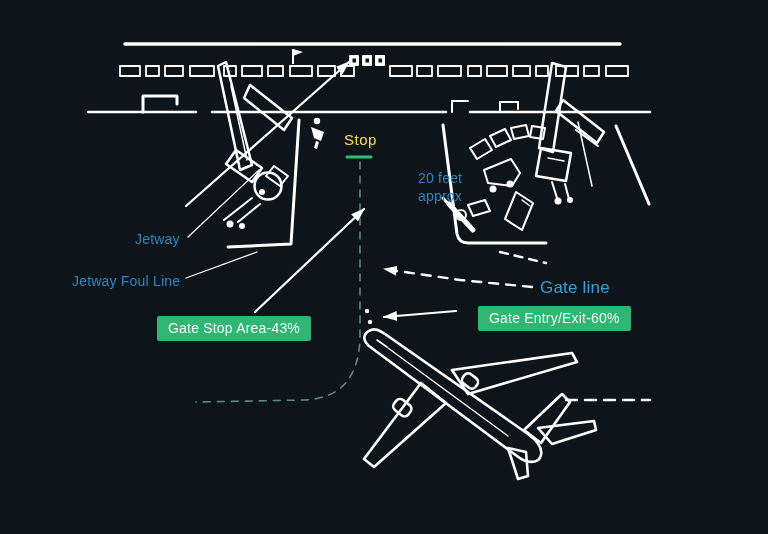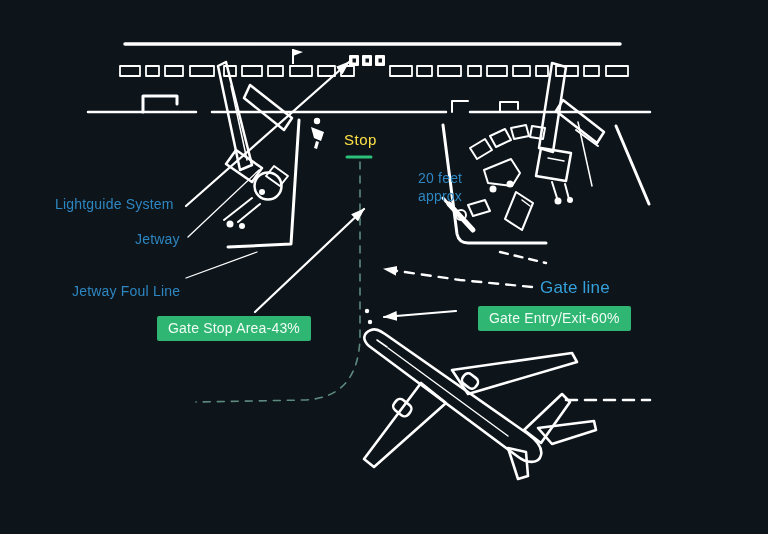--- a/index.html
+++ b/index.html
@@ -137,25 +137,24 @@
 
     <g stroke="#ffffff" fill="none" stroke-linecap="round">
       <path d="M186 206 L349 62" stroke-width="2.2" marker-end="url(#ah)"></path>
       <path d="M255 312 L364 209" stroke-width="2.2" marker-end="url(#ah)"></path>
       <path d="M456 311 L384 317" stroke-width="2.2" marker-end="url(#ah)"></path>
       <path d="M188 237 L259 170" stroke-width="1.3"></path>
       <path d="M186 278 L257 252" stroke-width="1.3"></path>
     </g>
   </svg>
 
-  <div class="lbl" style="left:55px;top:196px;">Lightguide System</div>
 
   <div class="lbl" style="left:135px;top:231px;">Jetway</div>
 
-  <div class="lbl" style="left:72px;top:273px;margin-top:10px;">Jetway Foul Line</div>
+  <div class="lbl" style="left:72px;top:273px;">Jetway Foul Line</div>
 
   <div class="lbl lbl-stop" style="left:344px;top:131px;">Stop</div>
 
   <div class="lbl lbl-dist" style="left:386px;top:169px;margin-left:32px;">
     <span>20 feet</span><br>
     <span>approx</span>
   </div>
 
 
   <div class="lbl lbl-taxi" style="left:540px;top:278px;">Gate line</div>

